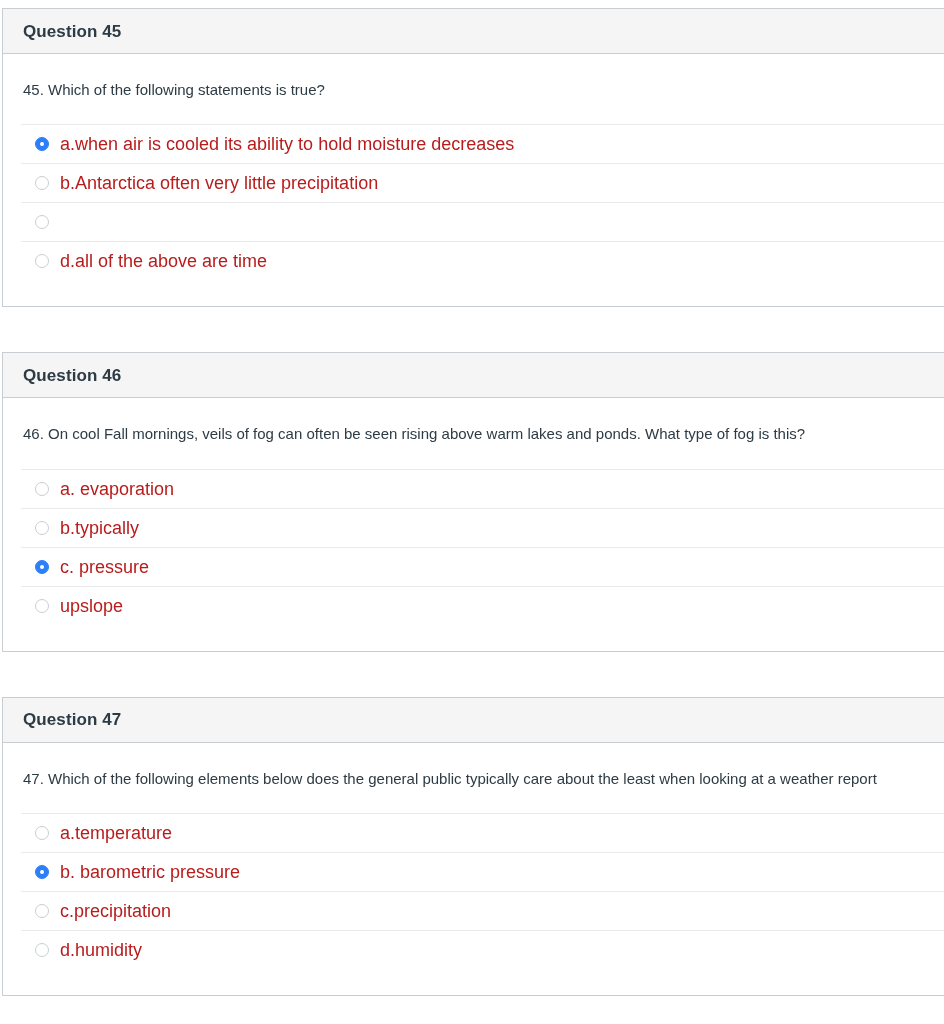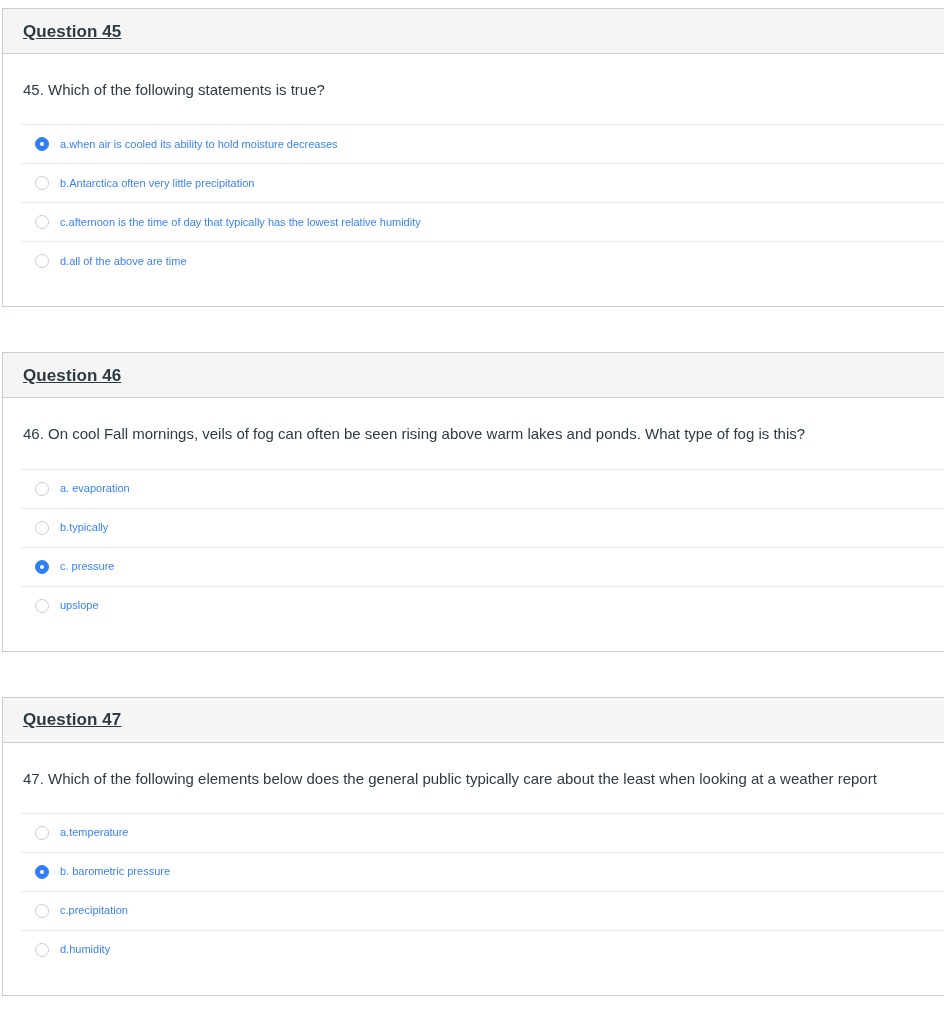--- a/index.html
+++ b/index.html
@@ -47,21 +47,20 @@
     align-items: center;
     padding: 0 0 0 20px;
   }
 
   .question-header-title {
     font-size: 17px;
     font-weight: bold;
     color: #2d3b45;
     letter-spacing: 0.1px;
     line-height: 1;
-    text-decoration: underline;
   }
 
   .question-body {
     box-sizing: border-box;
     padding: 0;
   }
 
   .question-text {
     font-size: 15px;
     color: #2d3b45;
@@ -110,22 +109,22 @@
     top: 50%;
     width: 4px;
     height: 4px;
     margin-left: -2px;
     margin-top: -2px;
     border-radius: 50%;
     background: #ffffff;
   }
 
   .answer-label {
-    font-size: 11px;
-    color: #3b82f6;
+    font-size: 18px;
+    color: #b91c1c;
     line-height: 1;
     white-space: nowrap;
   }
 </style>
 </head>
 <body>
 
 <div id="page">
 
   <div class="question-card">
@@ -138,21 +137,20 @@
         <div class="answer-row">
           <span class="radio selected"></span>
           <span class="answer-label">a.when air is cooled its ability to hold moisture decreases</span>
         </div>
         <div class="answer-row">
           <span class="radio"></span>
           <span class="answer-label">b.Antarctica often very little precipitation</span>
         </div>
         <div class="answer-row">
           <span class="radio"></span>
-          <span class="answer-label">c.afternoon is the time of day that typically has the lowest relative humidity</span>
         </div>
         <div class="answer-row">
           <span class="radio"></span>
           <span class="answer-label">d.all of the above are time</span>
         </div>
       </div>
     </div>
   </div>
 
   <div class="question-card">

